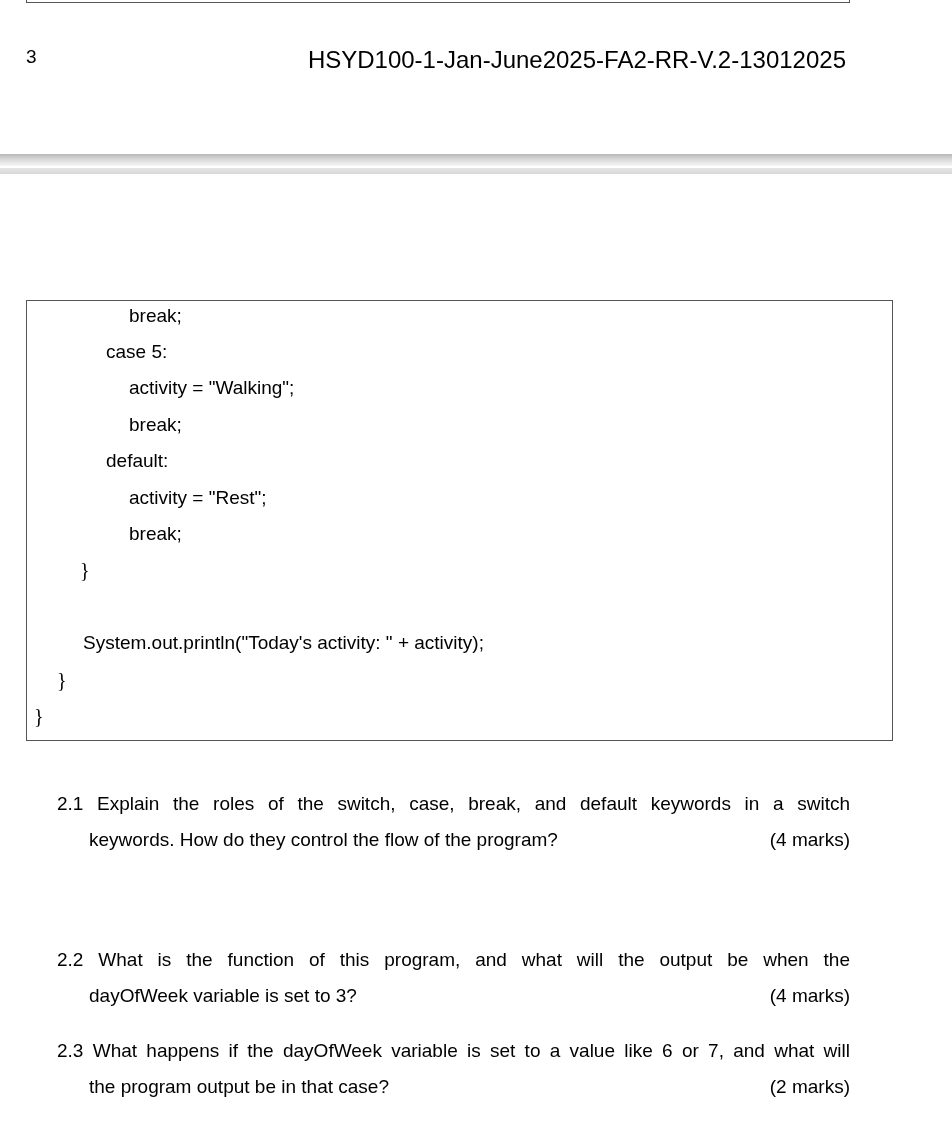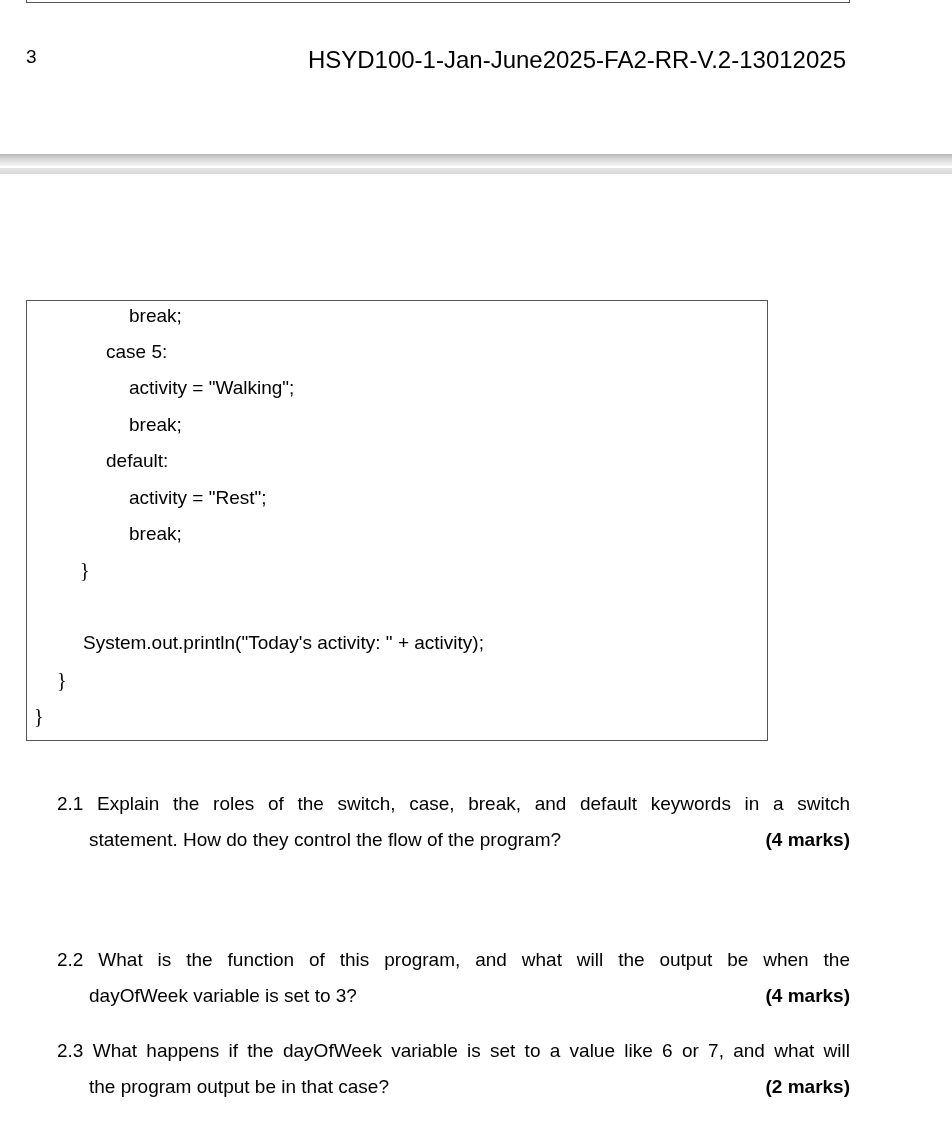--- a/index.html
+++ b/index.html
@@ -18,31 +18,31 @@
   }
   .page-sep .band1 {
     position: absolute; left: 0; top: 0; width: 100%; height: 12px;
     background: linear-gradient(#b8b8b8, #d6d6d6 40%, #ececec 80%, #f6f6f6);
   }
   .page-sep .band2 {
     position: absolute; left: 0; top: 14px; width: 100%; height: 6px;
     background: linear-gradient(#e6e6e6, #d8d8d8);
   }
   .code-box {
-    position: absolute; left: 26px; top: 300px; width: 742px; height: 441px;
+    position: absolute; left: 26px; top: 300px; width: 867px; height: 441px;
     border: 1px solid #555; box-sizing: border-box;
   }
   .code-line {
     position: absolute; font-size: 19px; white-space: pre; line-height: 22px;
   }
   .brace { font-family: "Liberation Serif", serif; font-size: 20px; }
   .question { position: absolute; left: 57px; width: 793px; font-size: 19px; line-height: 36px; }
   .q-line1 { text-align: justify; text-align-last: justify; }
   .q-line2 { padding-left: 32px; display: flex; justify-content: space-between; }
-  .marks { font-weight: bold; }
+  .marks { font-weight: normal; }
 </style>
 </head>
 <body>
 
 <div class="top-box-edge"></div>
 
 <div class="page-num">3</div>
 <div class="doc-code">HSYD100-1-Jan-June2025-FA2-RR-V.2-13012025</div>
 
 <div class="page-sep">
@@ -60,21 +60,21 @@
   <div class="code-line" style="left:102px; top:222px;">break;</div>
   <div class="code-line brace" style="left:53px; top:258px;">}</div>
   <div class="code-line" style="left:56px;  top:331px;">System.out.println("Today's activity: " + activity);</div>
   <div class="code-line brace" style="left:30px; top:368px;">}</div>
   <div class="code-line brace" style="left:7px;  top:404px;">}</div>
 </div>
 
 <div class="question" style="top:786px;">
   <div class="q-line1">2.1 Explain the roles of the switch, case, break, and default keywords in a switch</div>
   <div class="q-line2">
-    <span>statement. How do they control the flow of the program?</span>
+    <span>keywords. How do they control the flow of the program?</span>
     <span class="marks">(4 marks)</span>
   </div>
 </div>
 
 <div class="question" style="top:942px;">
   <div class="q-line1">2.2 What is the function of this program, and what will the output be when the</div>
   <div class="q-line2">
     <span>dayOfWeek variable is set to 3?</span>
     <span class="marks">(4 marks)</span>
   </div>

